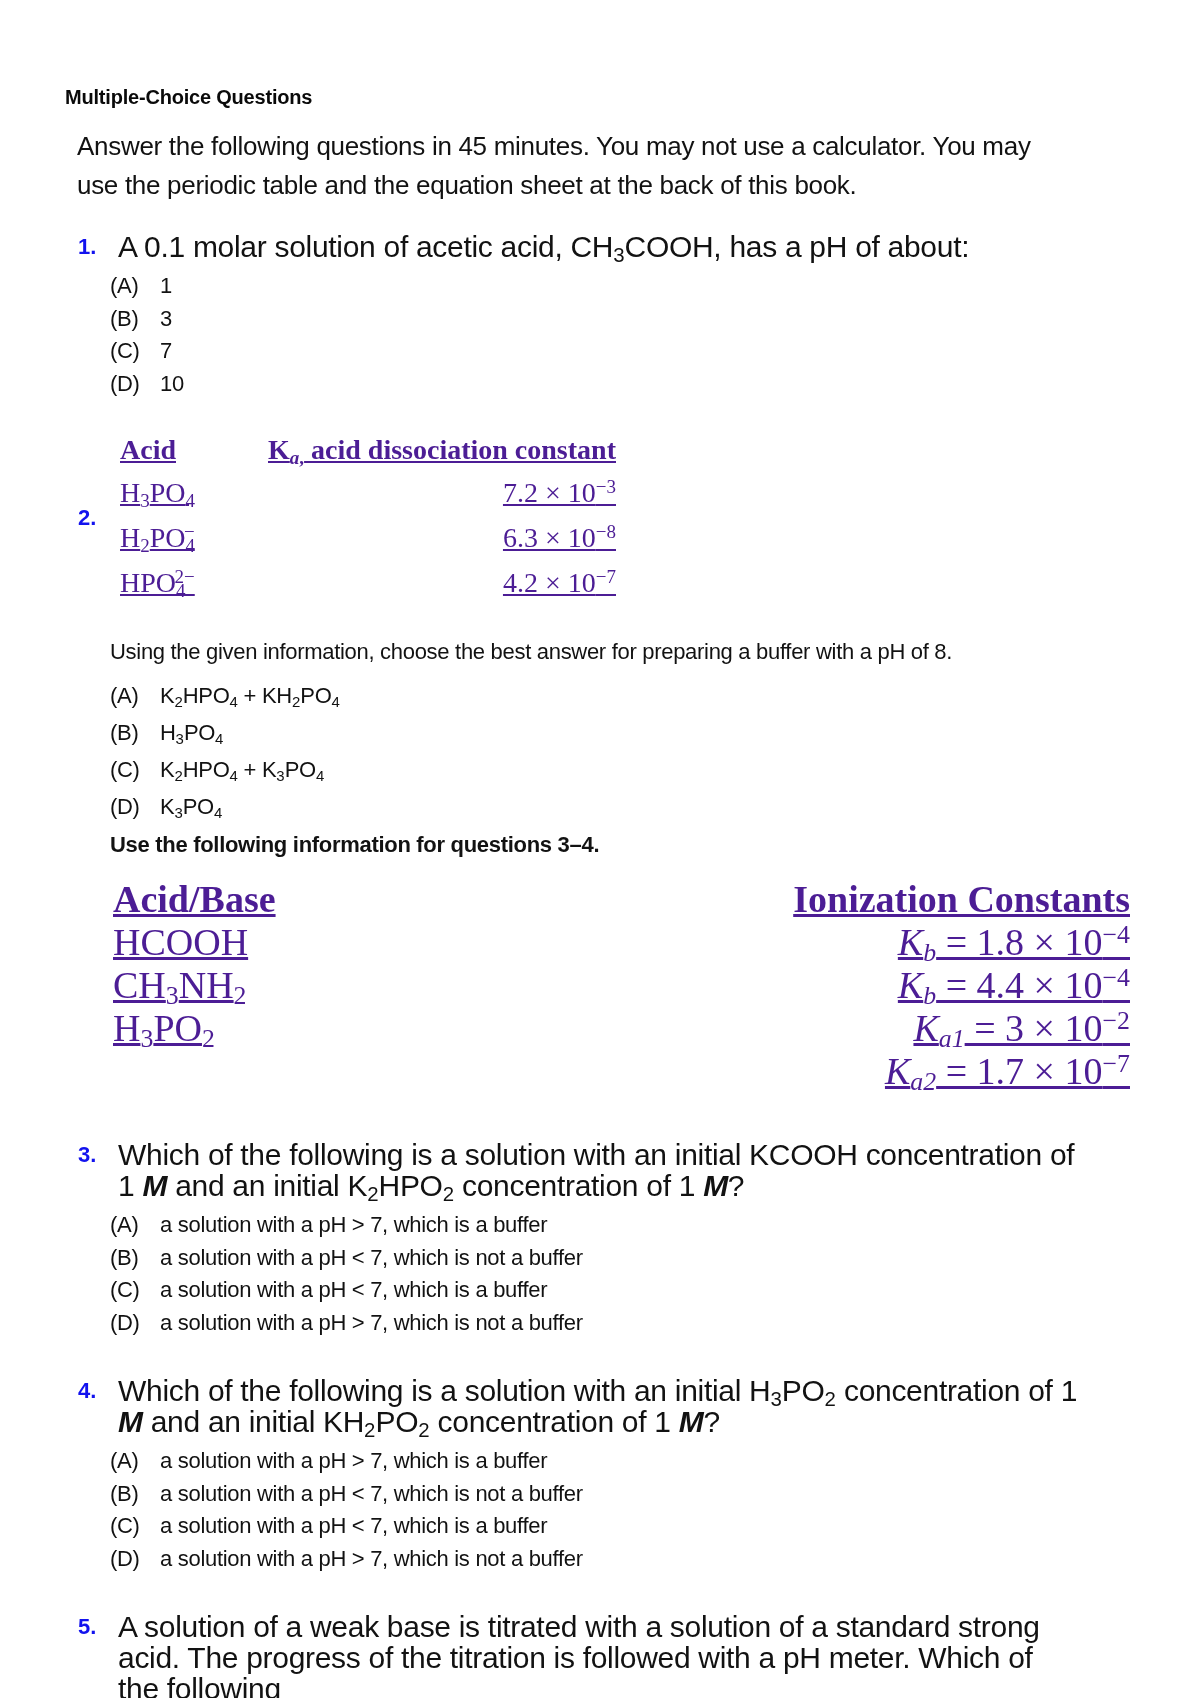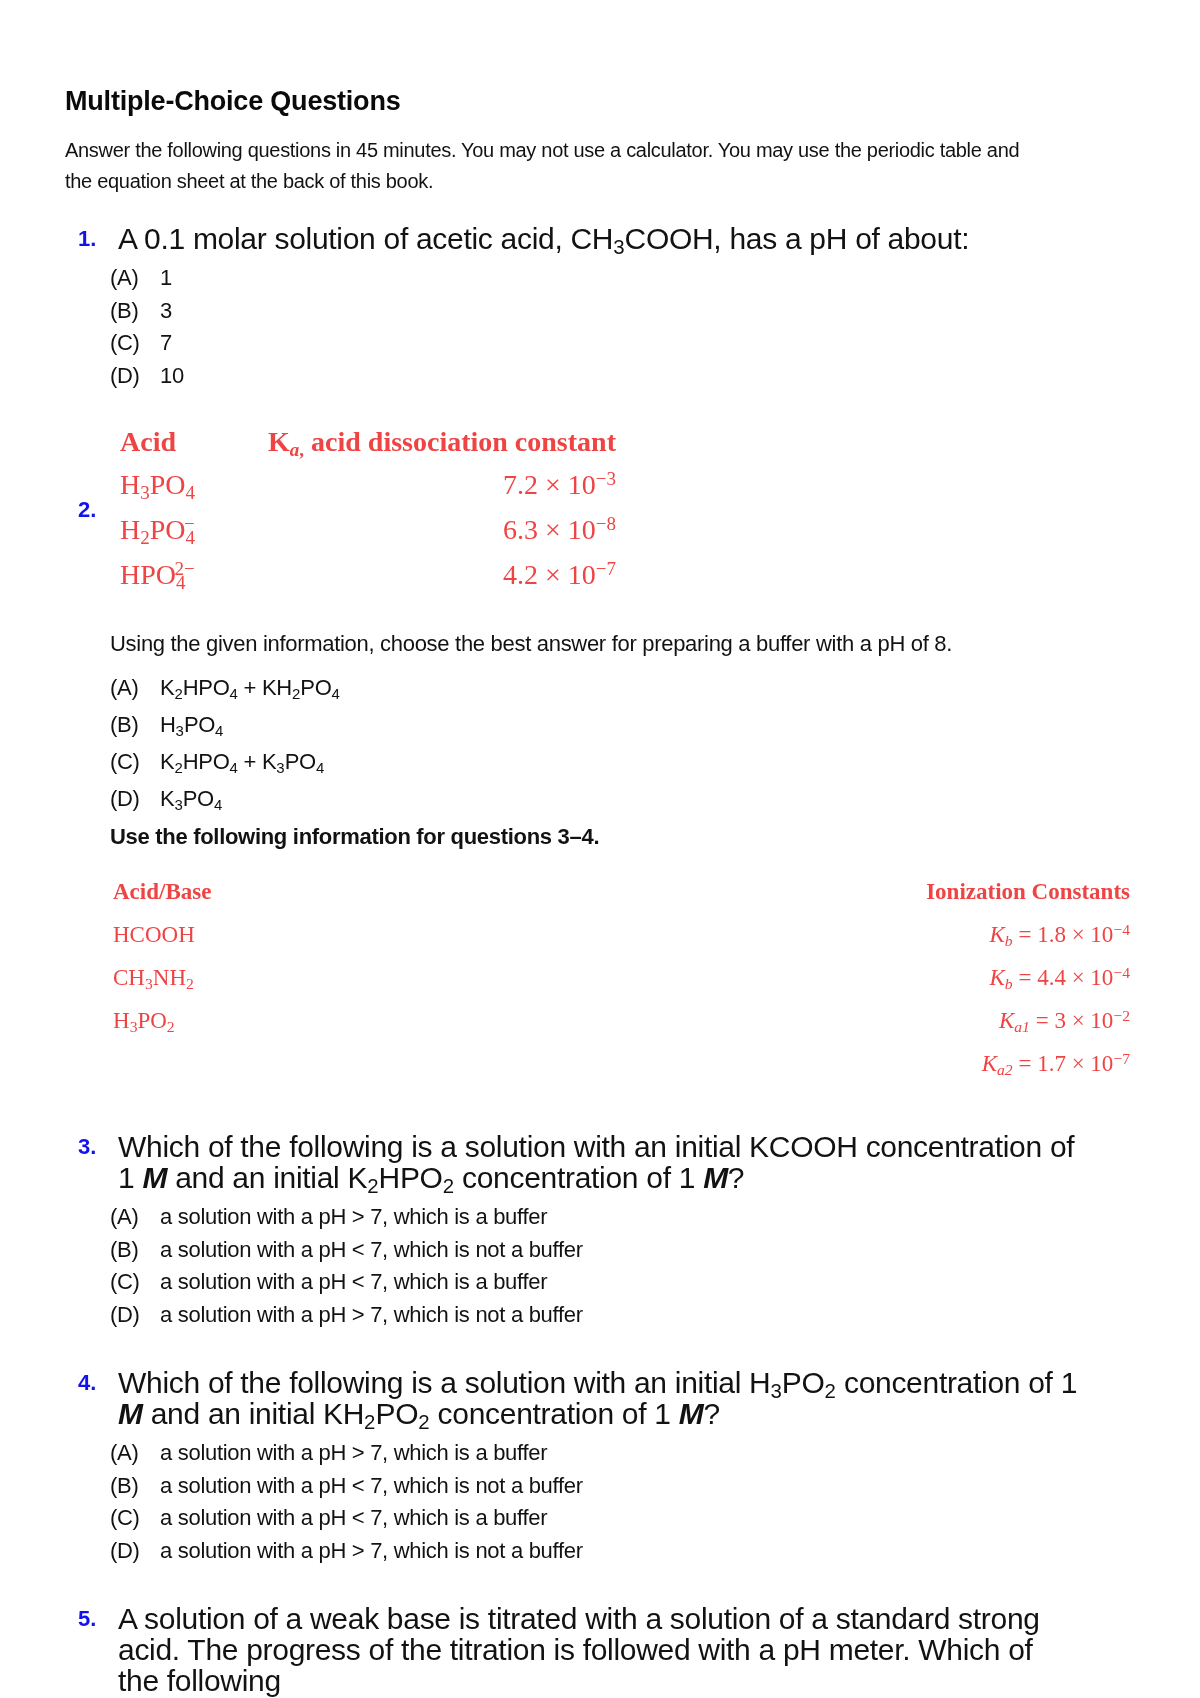--- a/index.html
+++ b/index.html
@@ -3,26 +3,26 @@
 <meta charset="utf-8">
 <style>
   html,body { margin:0; padding:0; background:#ffffff; }
   .page {
     position:relative; width:1200px; height:1698px; background:#ffffff;
     font-family:"Liberation Sans", sans-serif; color:#121212; overflow:hidden;
   }
   .content { padding:86px 70px 0 65px; }
 
   .title {
-    font-size:27px; font-weight:700; margin:0 0 18px 0; color:#0a0a0a;
+    font-size:20px; font-weight:700; margin:0 0 18px 0; color:#0a0a0a;
     letter-spacing:-0.2px;
   }
   .intro {
-    font-size:20px; line-height:31px; letter-spacing:-0.3px;
-    margin:0; max-width:985px;
+    font-size:26px; line-height:39px; letter-spacing:-0.3px;
+    margin:12px; max-width:985px;
   }
 
   section { display:block; }
   .qrow { display:flex; align-items:flex-start; }
   .qnum {
     flex:0 0 40px; margin-left:13px; font-weight:700; color:#1212ee;
     font-size:22px; line-height:31px;
   }
   .qtext {
     flex:1; font-size:30px; line-height:31px; letter-spacing:-0.3px; max-width:960px;
@@ -30,26 +30,26 @@
   .options { margin-top:8px; }
   .option { display:flex; font-size:22px; line-height:32.5px; letter-spacing:-0.3px; }
   .option .olabel { flex:0 0 50px; margin-left:45px; }
   .option .otext { flex:1; }
 
   .q1 { margin-top:26px; }
 
   
   .q2row { display:flex; align-items:center; margin-top:30px; }
   .q2row .qnum { line-height:26px; flex:0 0 42px; }
-  .sertable { font-family:"Liberation Serif", serif; color:#ef4444; }
+  .sertable { font-family:"Liberation Serif", serif; color:#4c1d95;text-decoration:underline; }
   .acid-table { font-size:28px; line-height:45px; }
   .acid-table .c1 { display:inline-block; width:148px; }
   .acid-table .t-head { font-weight:700; line-height:40px; }
   .acid-table sub + sup { margin-left:-0.58em; }
-  .ion-table { font-size:23px; line-height:43px; margin:4px 0 0 48px; }
+  .ion-table { font-size:38px; line-height:43px; margin:4px 0 0 48px; }
   .ion-table .c1 { display:inline-block; width:247px; }
   .ion-table .t-head { font-weight:700; }
   .t-row, .t-head { display:flex; }
   .t-row .c2, .t-head .c2 { flex:1;text-align:right; }
 
   .prompt {
     margin:31px 0 0 45px; font-size:22px; line-height:31px;
     letter-spacing:-0.3px; max-width:945px;
   }
   .q2opts { margin-top:10px; }

